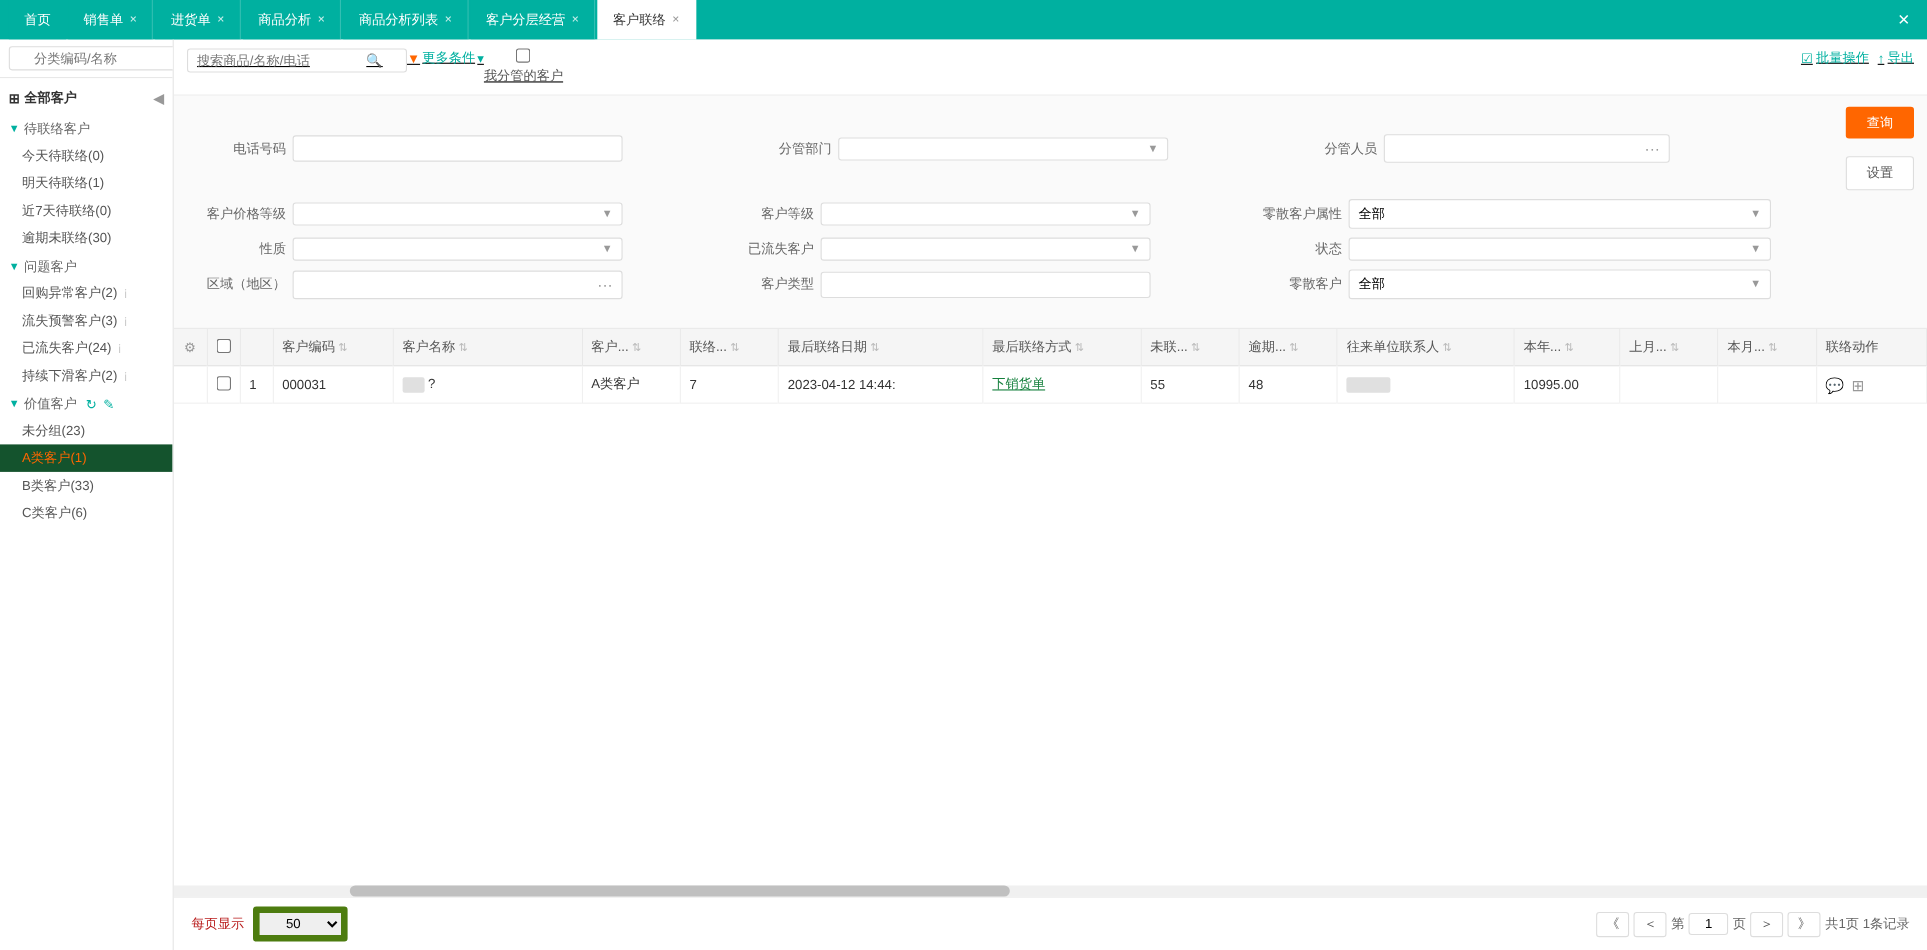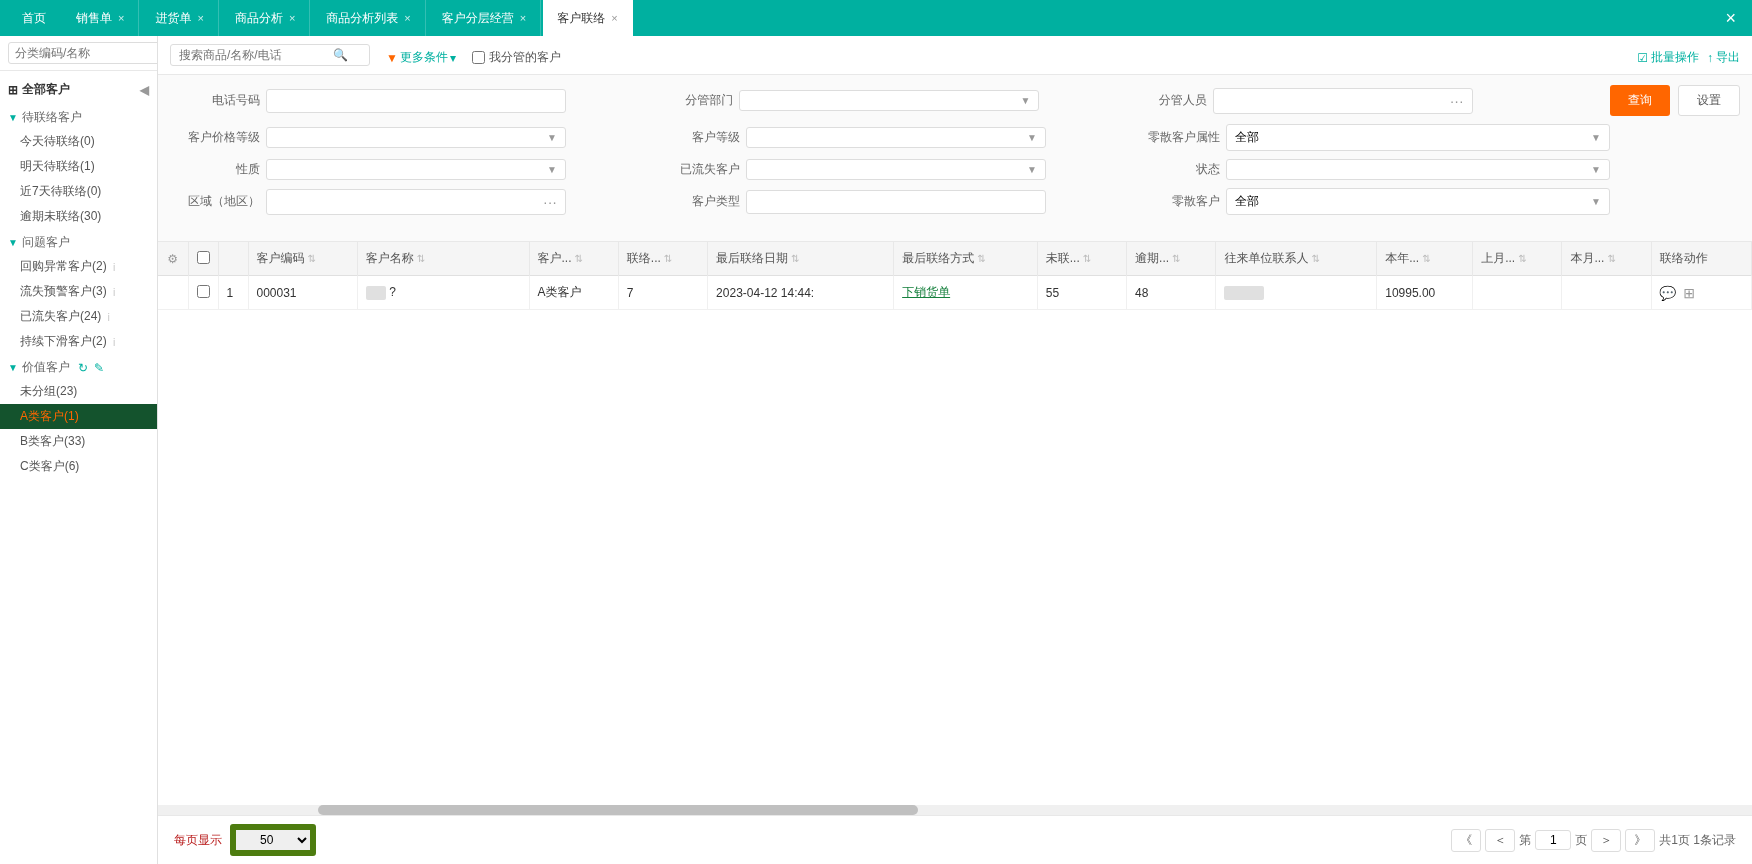--- a/index.html
+++ b/index.html
@@ -76,21 +76,21 @@
       display: flex;
       align-items: center;
       padding: 6px 8px;
       border-bottom: 1px solid #e8e8e8;
       gap: 4px;
     }
     .sidebar-search input {
       flex: 1;
       border: 1px solid #ddd;
       border-radius: 3px;
-      padding: 3px 6px;
+      padding: 3px 22px;
       font-size: 12px;
       color: #999;
       outline: none;
     }
     .sidebar-content {
       flex: 1;
       overflow-y: auto;
       padding: 4px 0;
     }
     .sidebar-group-header {
@@ -143,22 +143,23 @@
       flex-direction: column;
       background: white;
       overflow: hidden;
     }
 
     
     .filter-bar {
       padding: 8px 12px;
       border-bottom: 1px solid #e8e8e8;
       display: flex;
-      align-items: flex-end;
-      gap: 16px;
+      align-items: flex-start;
+      gap: 0;
+      text-decoration: underline;
     }
     .filter-search {
       display: flex;
       align-items: center;
       border: 1px solid #ddd;
       border-radius: 3px;
       padding: 3px 8px;
       gap: 4px;
       width: 200px;
     }
@@ -176,20 +177,21 @@
       align-items: center;
       gap: 2px;
       font-size: 12px;
     }
     .my-customers {
       display: flex;
       align-items: center;
       gap: 4px;
       color: #555;
       font-size: 12px;
+      flex-direction: column;
     }
     .top-actions {
       margin-left: auto;
       display: flex;
       align-items: center;
       gap: 8px;
     }
     .btn-batch {
       color: #00b0a0;
       cursor: pointer;
@@ -272,22 +274,22 @@
       color: #555;
       border: 1px solid #ddd;
       border-radius: 3px;
       padding: 6px 18px;
       cursor: pointer;
       font-size: 12px;
       margin-left: 8px;
     }
     .filter-actions {
       display: flex;
-      flex-direction: row;
-      gap: 0;
+      flex-direction: column;
+      gap: 16px;
       margin-left: 12px;
     }
     .dots-btn {
       color: #999;
       cursor: pointer;
       font-size: 14px;
     }
 
     
     .table-area {

